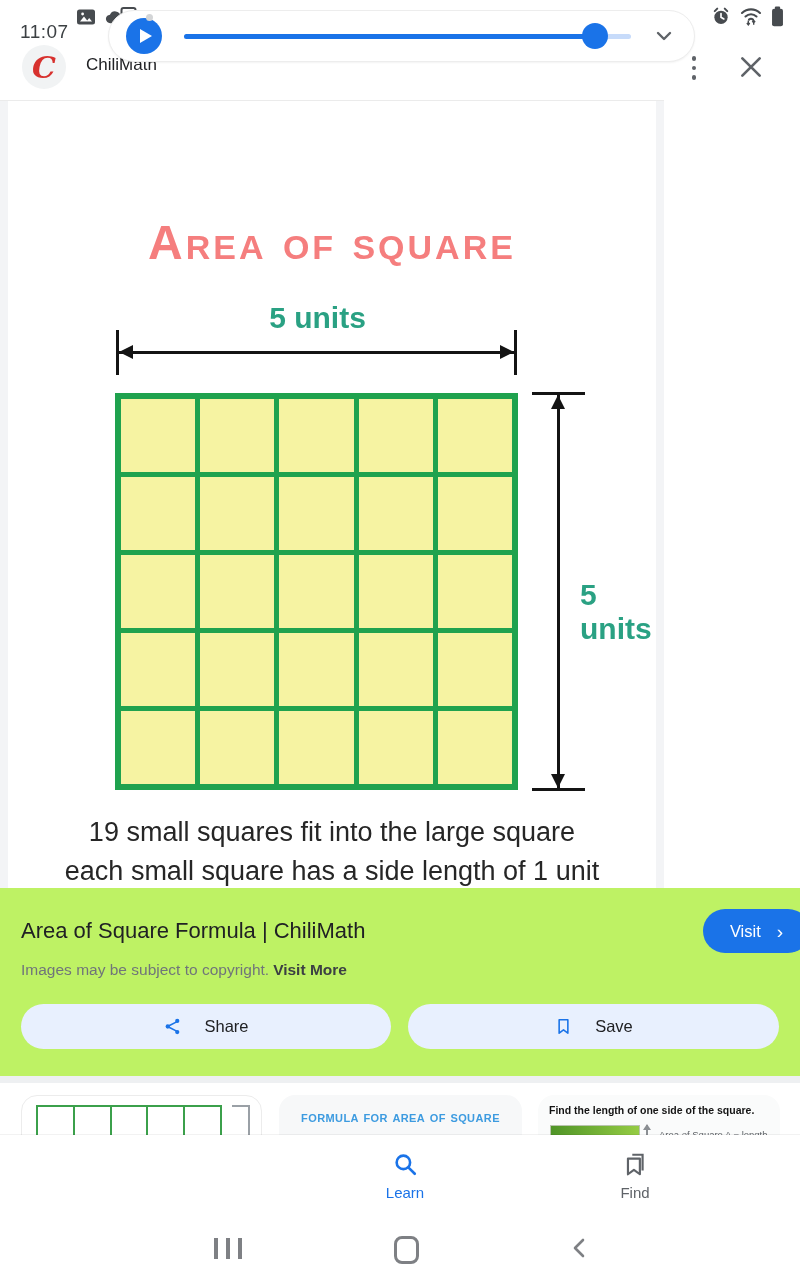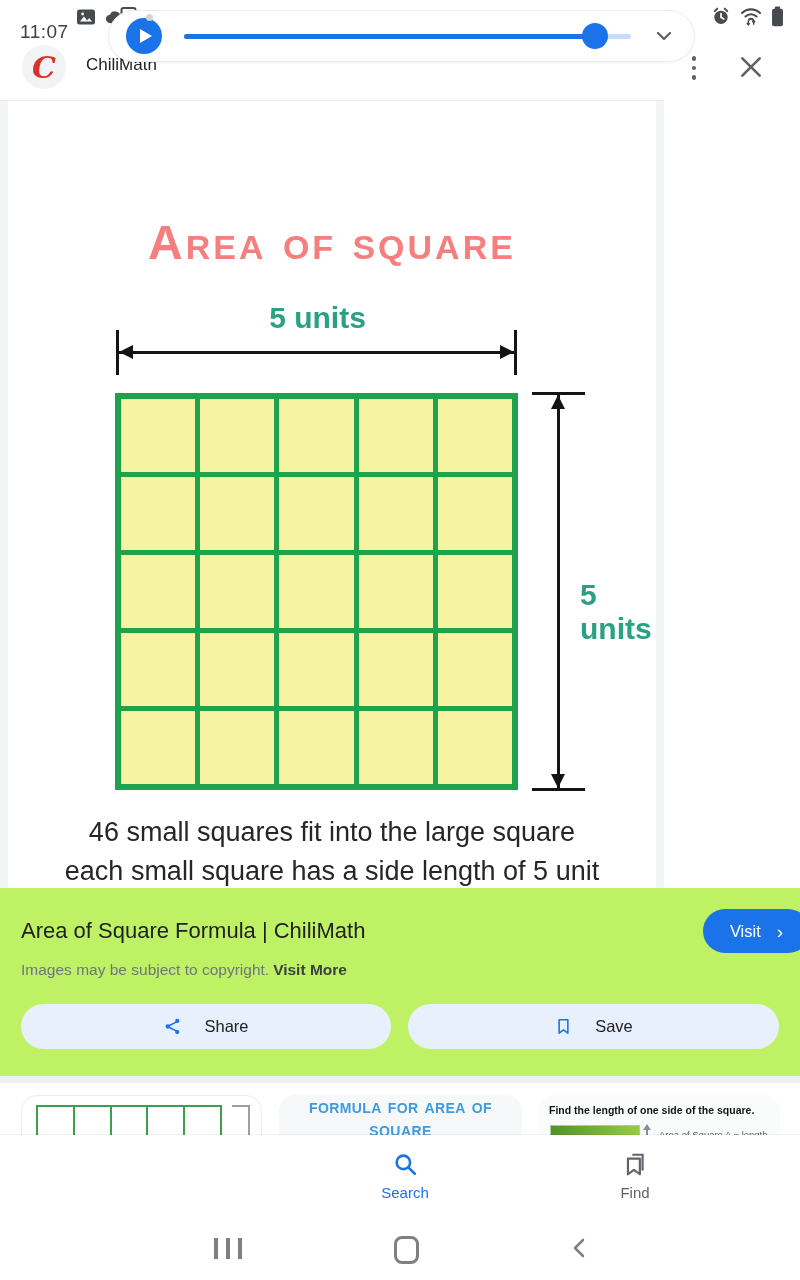--- a/index.html
+++ b/index.html
@@ -107,22 +107,22 @@
   .related{position:absolute;left:0;top:1083px;width:800px;height:120px;background:#fff;}
   .card{position:absolute;top:12px;height:90px;border-radius:16px;overflow:hidden;}
   .card1{left:21px;width:239px;background:#fff;border:1px solid #ececec;}
   .mini-grid{position:absolute;left:14px;top:9px;width:186px;height:90px;box-sizing:border-box;
              border:2px solid #3ba04b;display:flex;}
   .mini-grid div{flex:1;border-right:2px solid #3ba04b;background:#fff;}
   .mini-grid div:last-child{border-right:none;}
   .bracket{position:absolute;left:210px;top:9px;width:16px;height:30px;
            border-top:2px solid #9aa0a6;border-right:2px solid #9aa0a6;}
   .card2{left:279px;width:243px;background:#f7f8f9;text-align:center;}
-  .card2-title{font-variant:small-caps;text-transform:lowercase;font-weight:700;
-               font-size:20px;letter-spacing:.4px;color:#3d9be0;}
+  .card2-title{margin-top:13px;font-variant:small-caps;text-transform:lowercase;font-weight:700;
+               font-size:15px;letter-spacing:.4px;color:#3d9be0;}
   .card2-frag{margin-top:8px;font-size:15px;font-weight:700;color:#e03a3a;font-style:italic;}
   .card3{left:538px;width:242px;background:#fafbfb;}
   .card3-title{margin:9px 0 0 11px;font-size:10.5px;font-weight:700;color:#141414;}
   .card3-rect{position:absolute;left:12px;top:30px;width:88px;height:40px;
               background:linear-gradient(90deg,#4f9427,#95cc44);border:1px solid #b9c4ae;}
   .card3-arrow{position:absolute;left:108px;top:30px;width:2px;height:40px;background:#8b8f93;}
   .card3-arrow::before{content:'';position:absolute;left:-3px;top:-1px;width:0;height:0;
      border-left:4px solid transparent;border-right:4px solid transparent;border-bottom:6px solid #8b8f93;}
   .card3-formula{position:absolute;left:121px;top:34px;width:115px;font-size:9.5px;color:#5d6166;line-height:12px;}
 
@@ -269,22 +269,22 @@
       </div>
 
     <div class="dim-v">
       <div class="tick t"></div>
       <div class="tick b"></div>
       <div class="line"></div>
     </div>
     <div class="right-label dim-label">5 units</div>
 
     <div class="captions">
-      <div>46 small squares fit into the large square</div>
-      <div>each small square has a side length of 5 unit</div>
+      <div>19 small squares fit into the large square</div>
+      <div>each small square has a side length of 1 unit</div>
       <div>the area of the square is 25 square units</div>
     </div>
 
     <div class="lens-btn">
       <svg width="24" height="24" viewBox="0 0 24 24">
           <rect x="3.2" y="4" width="17.6" height="16" rx="4.5" fill="none" stroke="#fff" stroke-width="2.3"></rect>
           <circle cx="12" cy="12" r="3.4" fill="#fff"></circle>
           <circle cx="19" cy="18.6" r="3.1" fill="#fff" stroke="#70757a" stroke-width="1.6"></circle>
         </svg>
     </div>
@@ -347,21 +347,21 @@
   </div>
 
   <div class="bottom-nav">
     <div class="nav-item search">
       <div class="nav-icon">
         <svg width="26" height="26" viewBox="0 0 24 24" fill="none" stroke="#1a73e8" stroke-width="2.4" stroke-linecap="round">
             <circle cx="10.5" cy="10.5" r="6.2"></circle>
             <path d="M15.3 15.3L21 21"></path>
           </svg>
       </div>
-      <div class="nav-label">Search</div>
+      <div class="nav-label">Learn</div>
     </div>
     <div class="nav-item saved">
       <div class="nav-icon">
         <svg width="26" height="27" viewBox="0 0 24 24" fill="none" stroke="#5f6368" stroke-width="2" stroke-linejoin="round">
             <path d="M5.5 6.5h11V21l-5.5-4.1L5.5 21z"></path>
             <path d="M9.5 3h9.5v14.5" stroke-linejoin="miter"></path>
           </svg>
       </div>
       <div class="nav-label">Find</div>
     </div>

